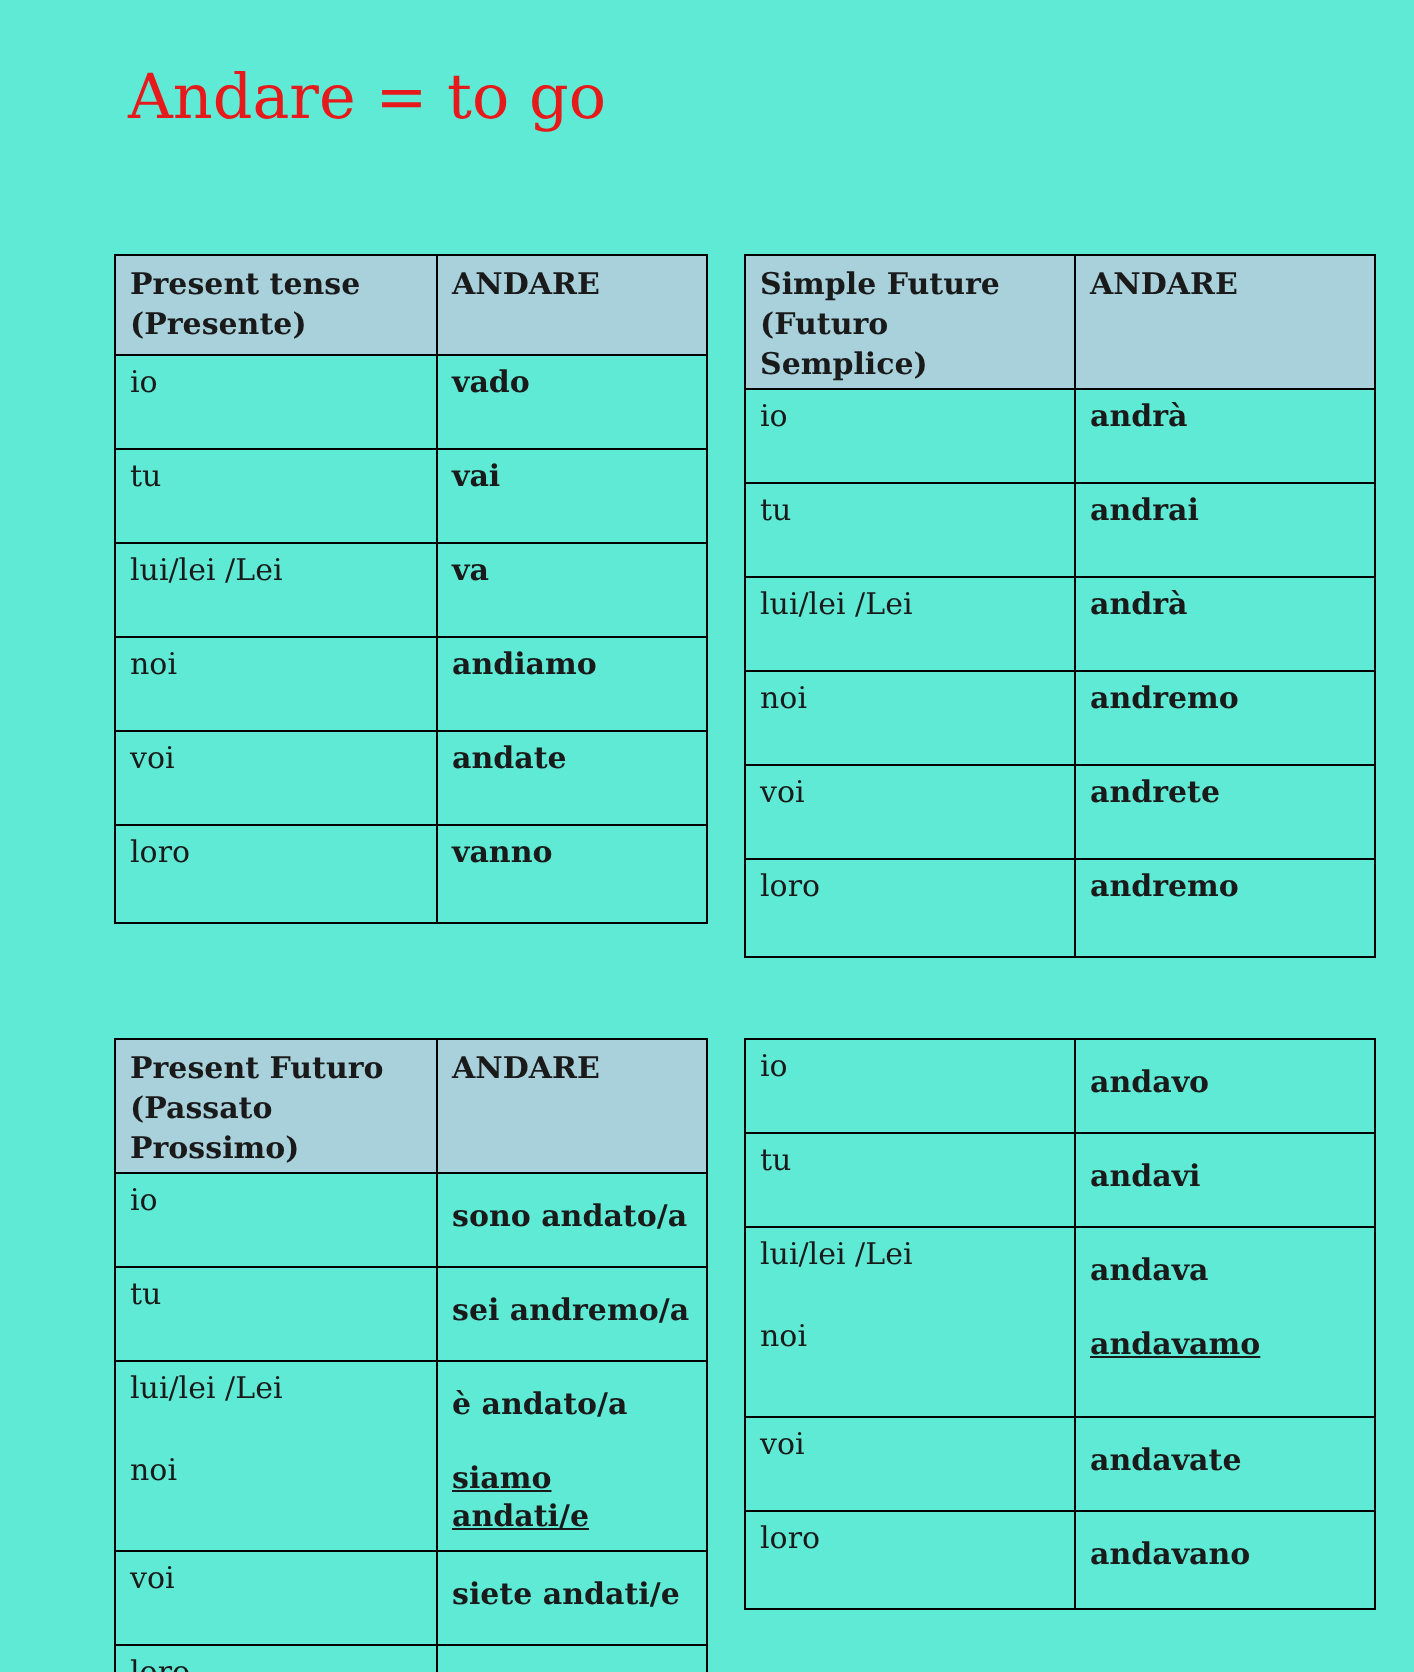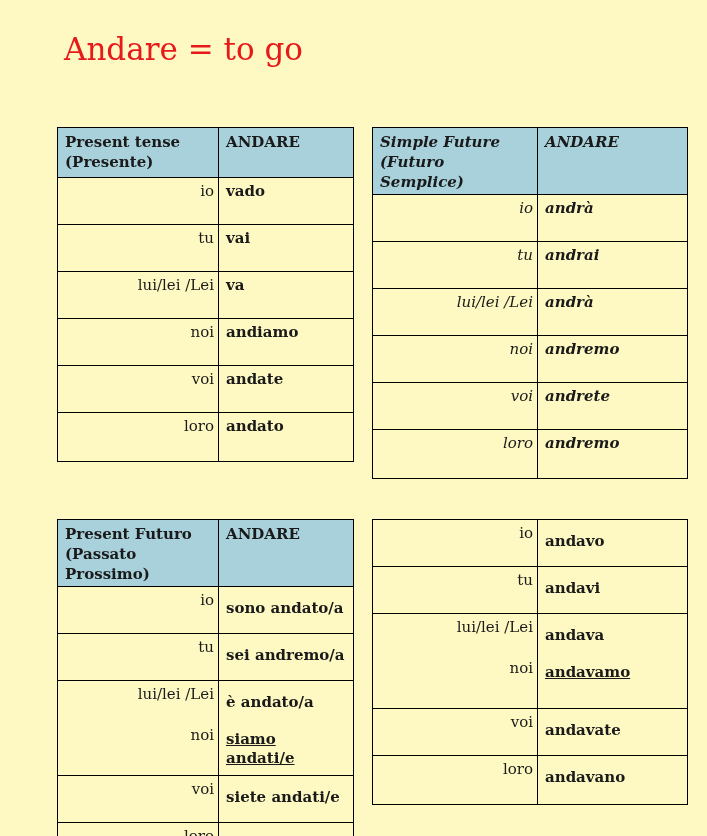--- a/index.html
+++ b/index.html
@@ -4,38 +4,38 @@
 <style>
   html, body {
     margin: 0;
     padding: 0;
     background: #ffffff;
   }
   .page {
     position: relative;
     width: 707px;
     height: 836px;
-    background: #fef9c3;
+    background: #5eead4;
     font-family: "DejaVu Serif", "Liberation Serif", serif;
     color: #1a1a1a;
     overflow: hidden;
   }
   .page-title {
     position: absolute;
     left: 64px;
     top: 30px;
     font-size: 31px;
     line-height: 38px;
     font-weight: normal;
     color: #e61a1b;
     white-space: nowrap;
   }
   .tbl-wrap { position: absolute; border-radius: 23px; }
   .tbl-wrap.t1 { left: 57px;  top: 127px; }
-  .tbl-wrap.t2 { left: 372px; top: 127px; font-style: italic; }
+  .tbl-wrap.t2 { left: 372px; top: 127px; }
   .tbl-wrap.t3 { left: 57px;  top: 519px; }
   .tbl-wrap.t4 { left: 372px; top: 519px; }
 
   table.conj {
     border-collapse: collapse;
     table-layout: fixed;
     font-size: 15px;
     line-height: 19px;
   }
   table.conj td {
@@ -50,21 +50,21 @@
   .right-tbl col.c1 { width: 165px; }
   .right-tbl col.c2 { width: 150px; }
 
   td.hdr {
     background: #a8d1dc;
     font-weight: bold;
     height: 43px;
     line-height: 20px;
     padding-top: 3px;
   }
-  td.pron { height: 40px; text-align: right; }
+  td.pron { height: 40px; }
   td.verb { font-weight: bold; margin-top: 48px; }
 
   
   .low td.verb { padding-top: 12px; }
 
   td.tall { height: 80px; }
   .stack2 { margin-top: 22px; }
   .stack2v { margin-top: 18px; text-decoration: underline; }
 
   td.last { height: 42px; }
@@ -105,21 +105,21 @@
       <tr>
         <td class="pron">noi</td>
         <td class="verb">andiamo</td>
       </tr>
       <tr>
         <td class="pron">voi</td>
         <td class="verb">andate</td>
       </tr>
       <tr>
         <td class="pron last">loro</td>
-        <td class="verb">andato</td>
+        <td class="verb">vanno</td>
       </tr>
     </tbody>
       </table>
   </div>
 
   <div class="tbl-wrap t2">
     <table class="conj right-tbl">
       <colgroup>
           <col class="c1">
           <col class="c2">

